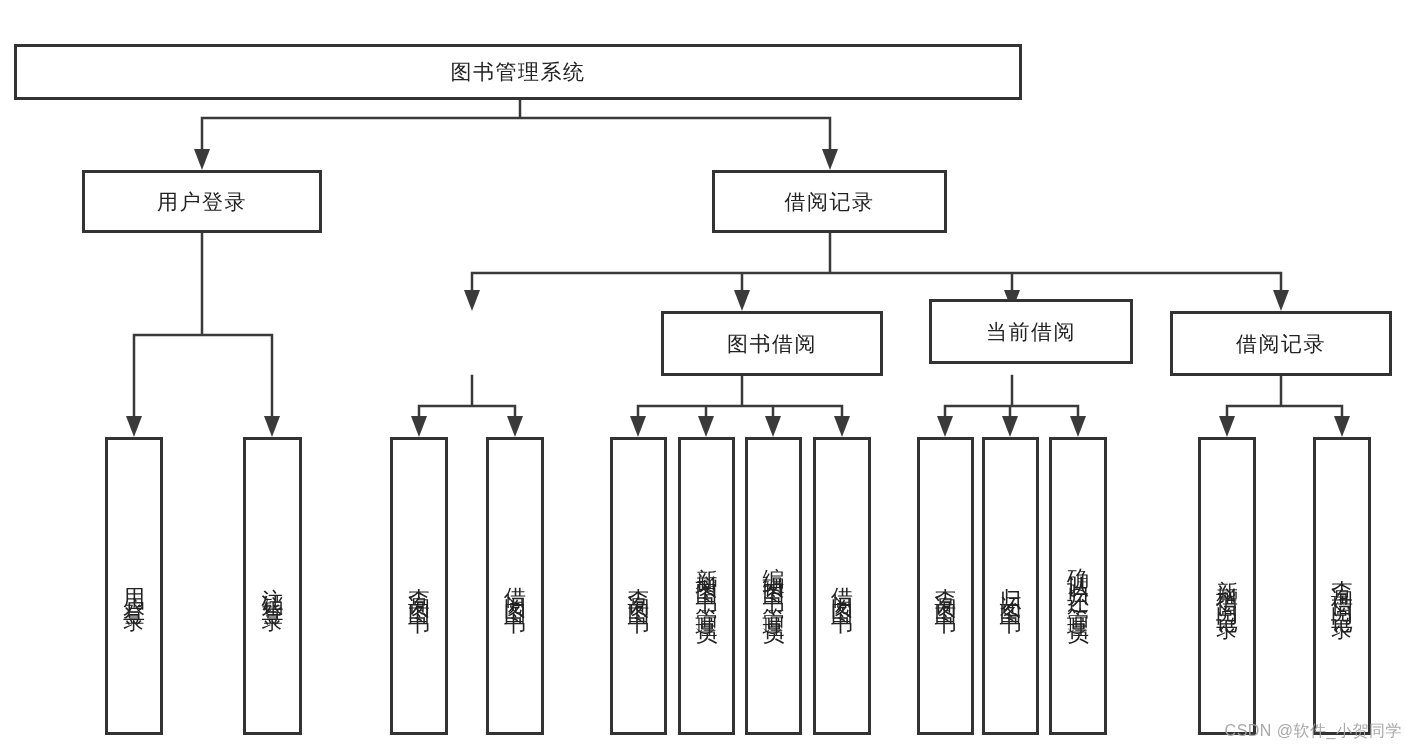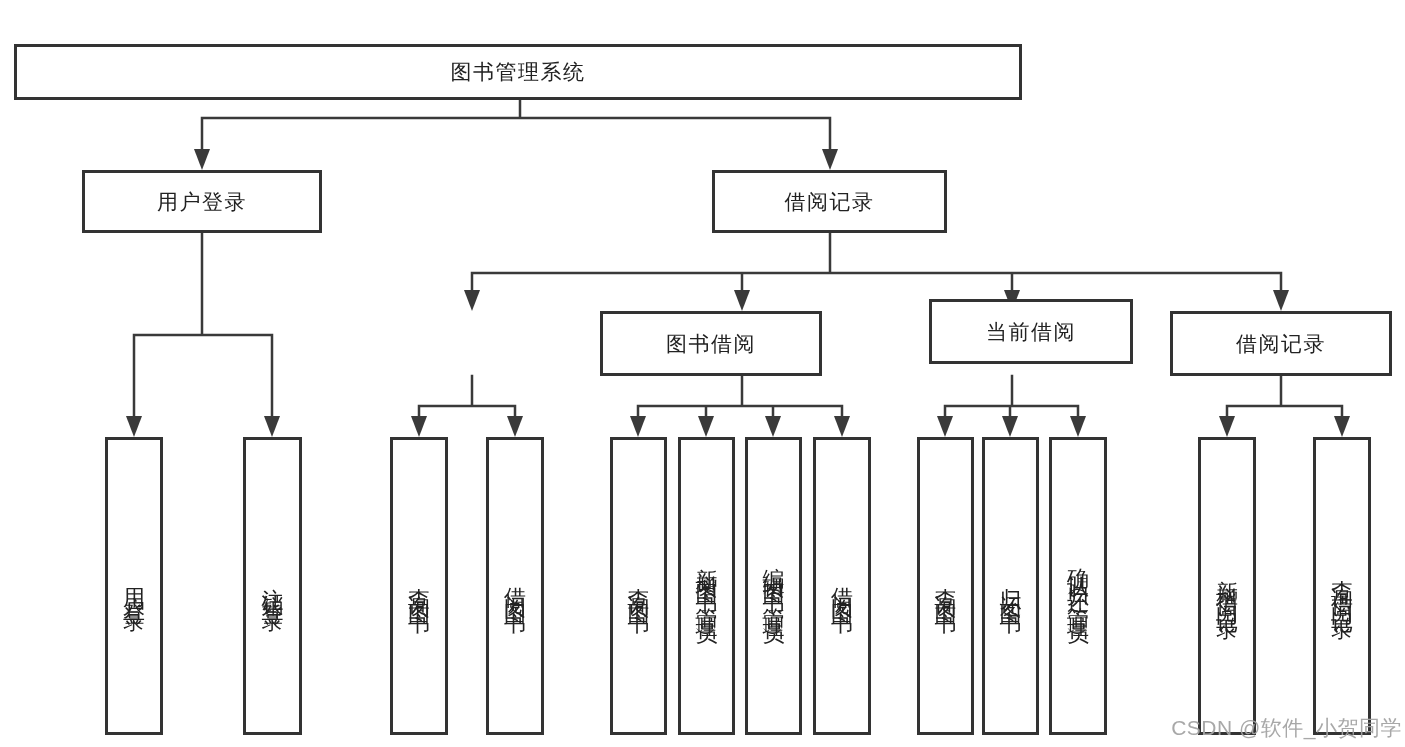--- a/index.html
+++ b/index.html
@@ -32,21 +32,21 @@
     text-orientation:mixed;
     font-size:22px;
     line-height:1;
     letter-spacing:8px;
     white-space:nowrap;
   }
   .watermark{
     position:absolute;
     right:3px;
     bottom:5px;
-    font-size:21px;
+    font-size:16px;
     color:rgba(163,163,163,0.95);
     letter-spacing:0.5px;
     white-space:nowrap;
     z-index:5;
   }
 </style>
 </head>
 <body>
 
 <div class="canvas">
@@ -87,21 +87,21 @@
     <span class="hlabel">图书管理系统</span>
   </div>
 
   <div class="box" style="left:82px;top:170px;width:240px;height:63px;">
     <span class="hlabel">用户登录</span>
   </div>
   <div class="box" style="left:712px;top:170px;width:235px;height:63px;">
     <span class="hlabel">借阅记录</span>
   </div>
 
-  <div class="box" style="left:600px;top:311px;width:222px;height:65px;">
+  <div class="box" style="left:661px;top:311px;width:222px;height:65px;">
     <span class="hlabel">图书借阅</span>
   </div>
   <div class="box" style="left:901px;top:299px;width:204px;height:65px;margin-left:28px;">
     <span class="hlabel">当前借阅</span>
   </div>
   <div class="box" style="left:1170px;top:311px;width:222px;height:65px;">
     <span class="hlabel">借阅记录</span>
   </div>
 
   <div class="box leaf" style="left:105px;width:58px;">

